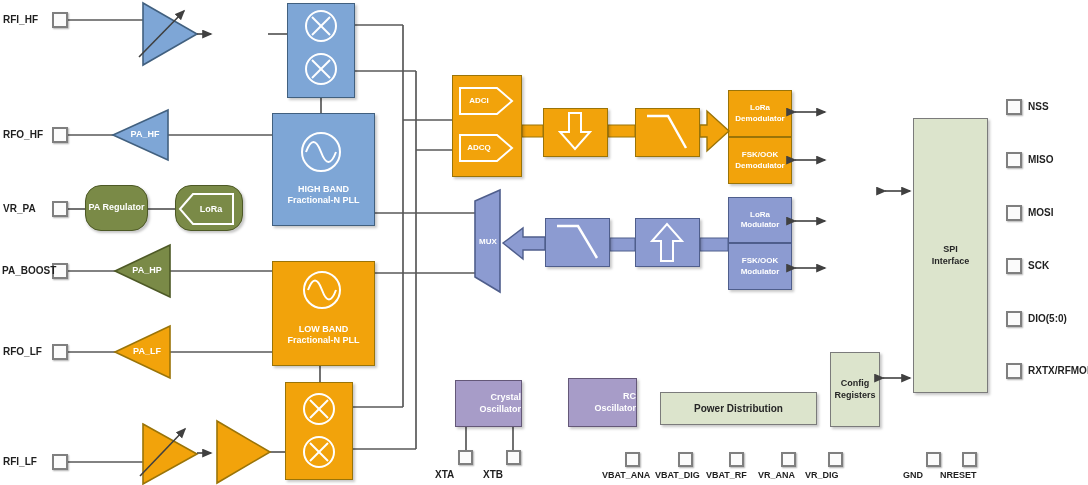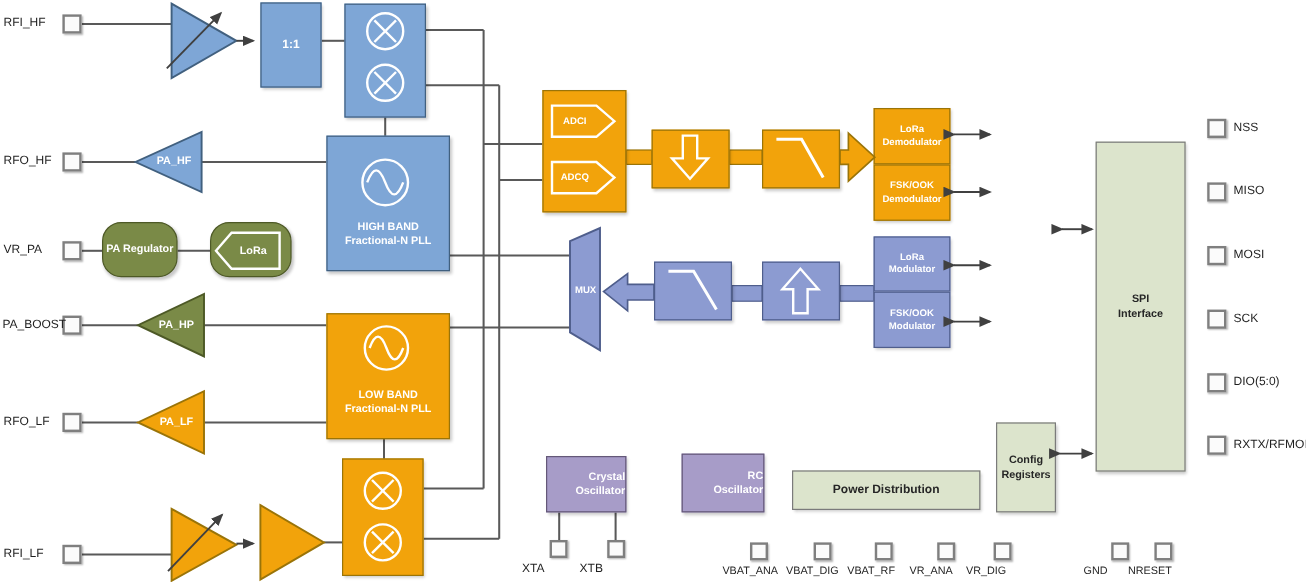--- a/index.html
+++ b/index.html
@@ -14,21 +14,21 @@
   .c-blue{background:#7EA6D6;border-color:#41607F;}
   .c-peri{background:#8C9BD1;border-color:#4F5E8C;}
   .c-orange{background:#F2A30B;border-color:#9A7408;}
   .c-olive{background:#7A8A47;border-color:#4D5926;border-radius:16px;}
   .c-purple{background:#A79CC8;border-color:#645878;align-items:flex-end;}
   .c-green{background:#DCE4CC;border-color:#7B7B7B;color:#262626;}
   .bottomtext{justify-content:flex-end;padding-bottom:18px;}
   .pin-sq{position:absolute;width:16px;height:16px;box-sizing:border-box;background:#fbfbfb;
           border:2px solid #7f7f7f;z-index:1;box-shadow:1px 1px 1.5px rgba(0,0,0,.3);}
   .pin-sq.sm{width:15px;height:15px;}
-  .plabel{position:absolute;font-weight:normal;font-size:10px;color:#1f1f1f;white-space:nowrap;z-index:1;}
+  .plabel{position:absolute;font-weight:bold;font-size:10px;color:#1f1f1f;white-space:nowrap;z-index:1;}
   .plabel.ctr{text-align:left;font-size:9px;}
   .tlabel{position:absolute;font-weight:bold;font-size:9px;color:#fff;text-align:center;
           white-space:nowrap;z-index:3;}
   .nowrap{white-space:nowrap;}
 </style>
 </head>
 <body>
 
 <div id="stage">
 
@@ -62,23 +62,20 @@
       <line x1="513" y1="427" x2="513" y2="451"></line>
     </g>
     <g>
       <rect x="522" y="125" width="21" height="12" fill="#F2A30B" stroke="#9A7408"></rect>
       <rect x="608" y="125" width="27" height="12" fill="#F2A30B" stroke="#9A7408"></rect>
       <rect x="610" y="238" width="25" height="13" fill="#8C9BD1" stroke="#4F5E8C"></rect>
       <rect x="700" y="238" width="28" height="13" fill="#8C9BD1" stroke="#4F5E8C"></rect>
     </g>
   </svg>
 
-  <div class="box c-blue" style="left:217px;top:2px;width:51px;height:71px;font-size:10px">
-      <span>1:1</span>
-    </div>
 
   <div class="box c-blue" style="left:287px;top:3px;width:68px;height:95px"></div>
 
   <div class="box c-blue bottomtext" style="left:272px;top:113px;width:103px;height:113px">
     <span>HIGH BAND</span>
     <span>Fractional-N PLL</span>
   </div>
 
   <div class="box c-olive" style="left:85px;top:185px;width:63px;height:46px">
     <span class="nowrap">PA Regulator</span>

